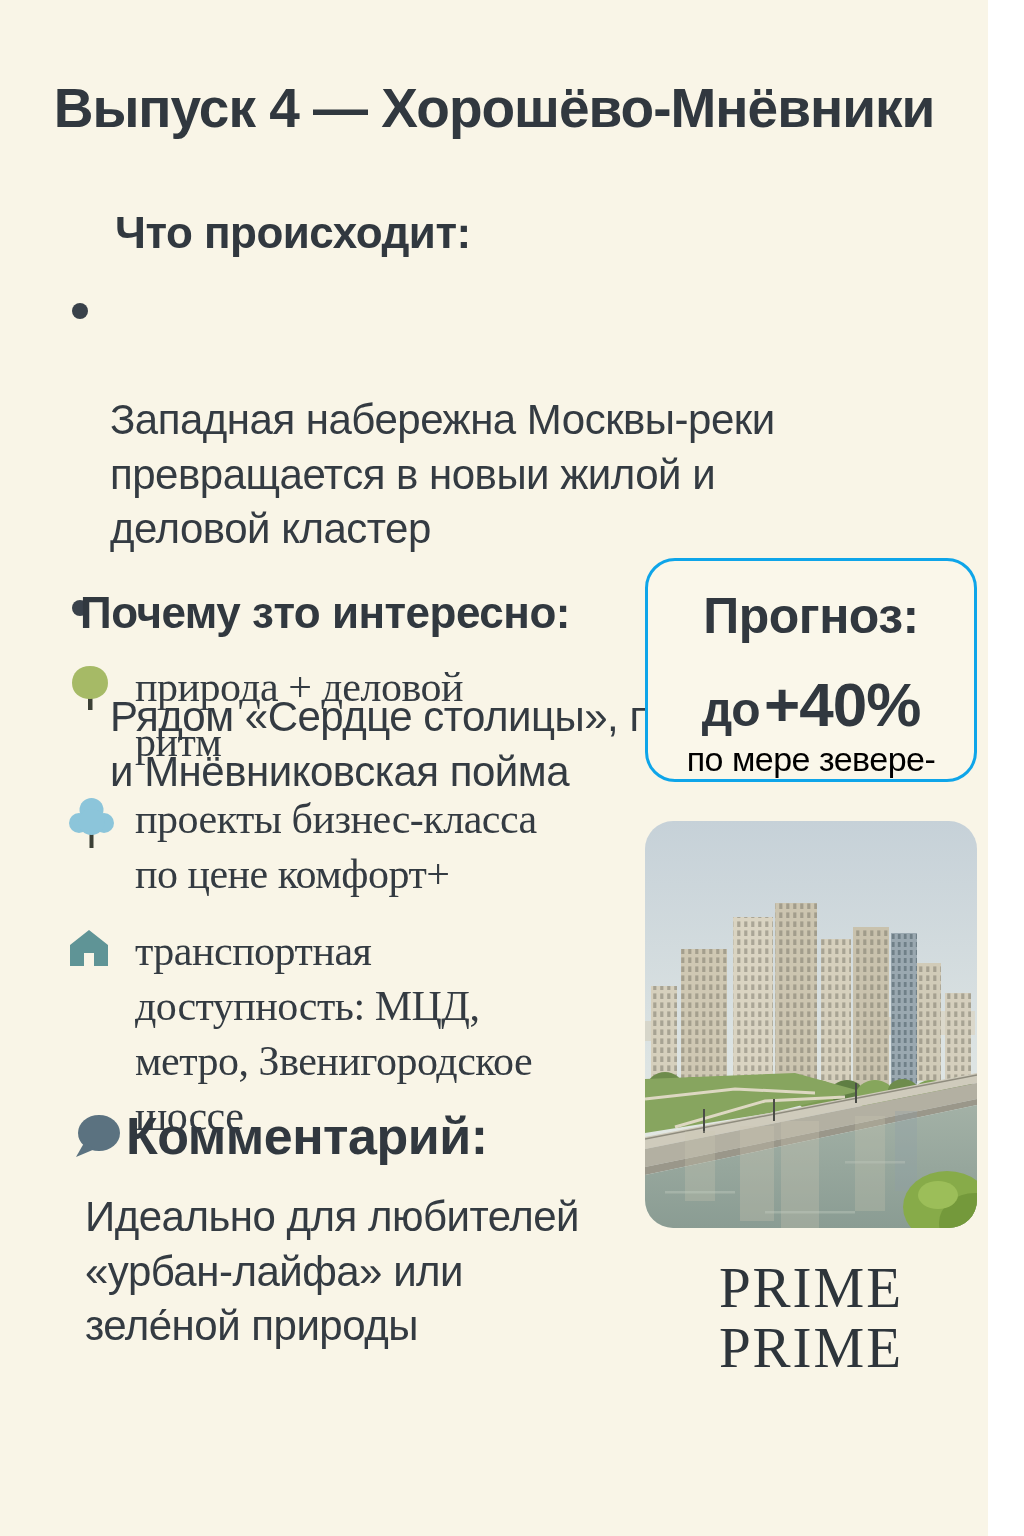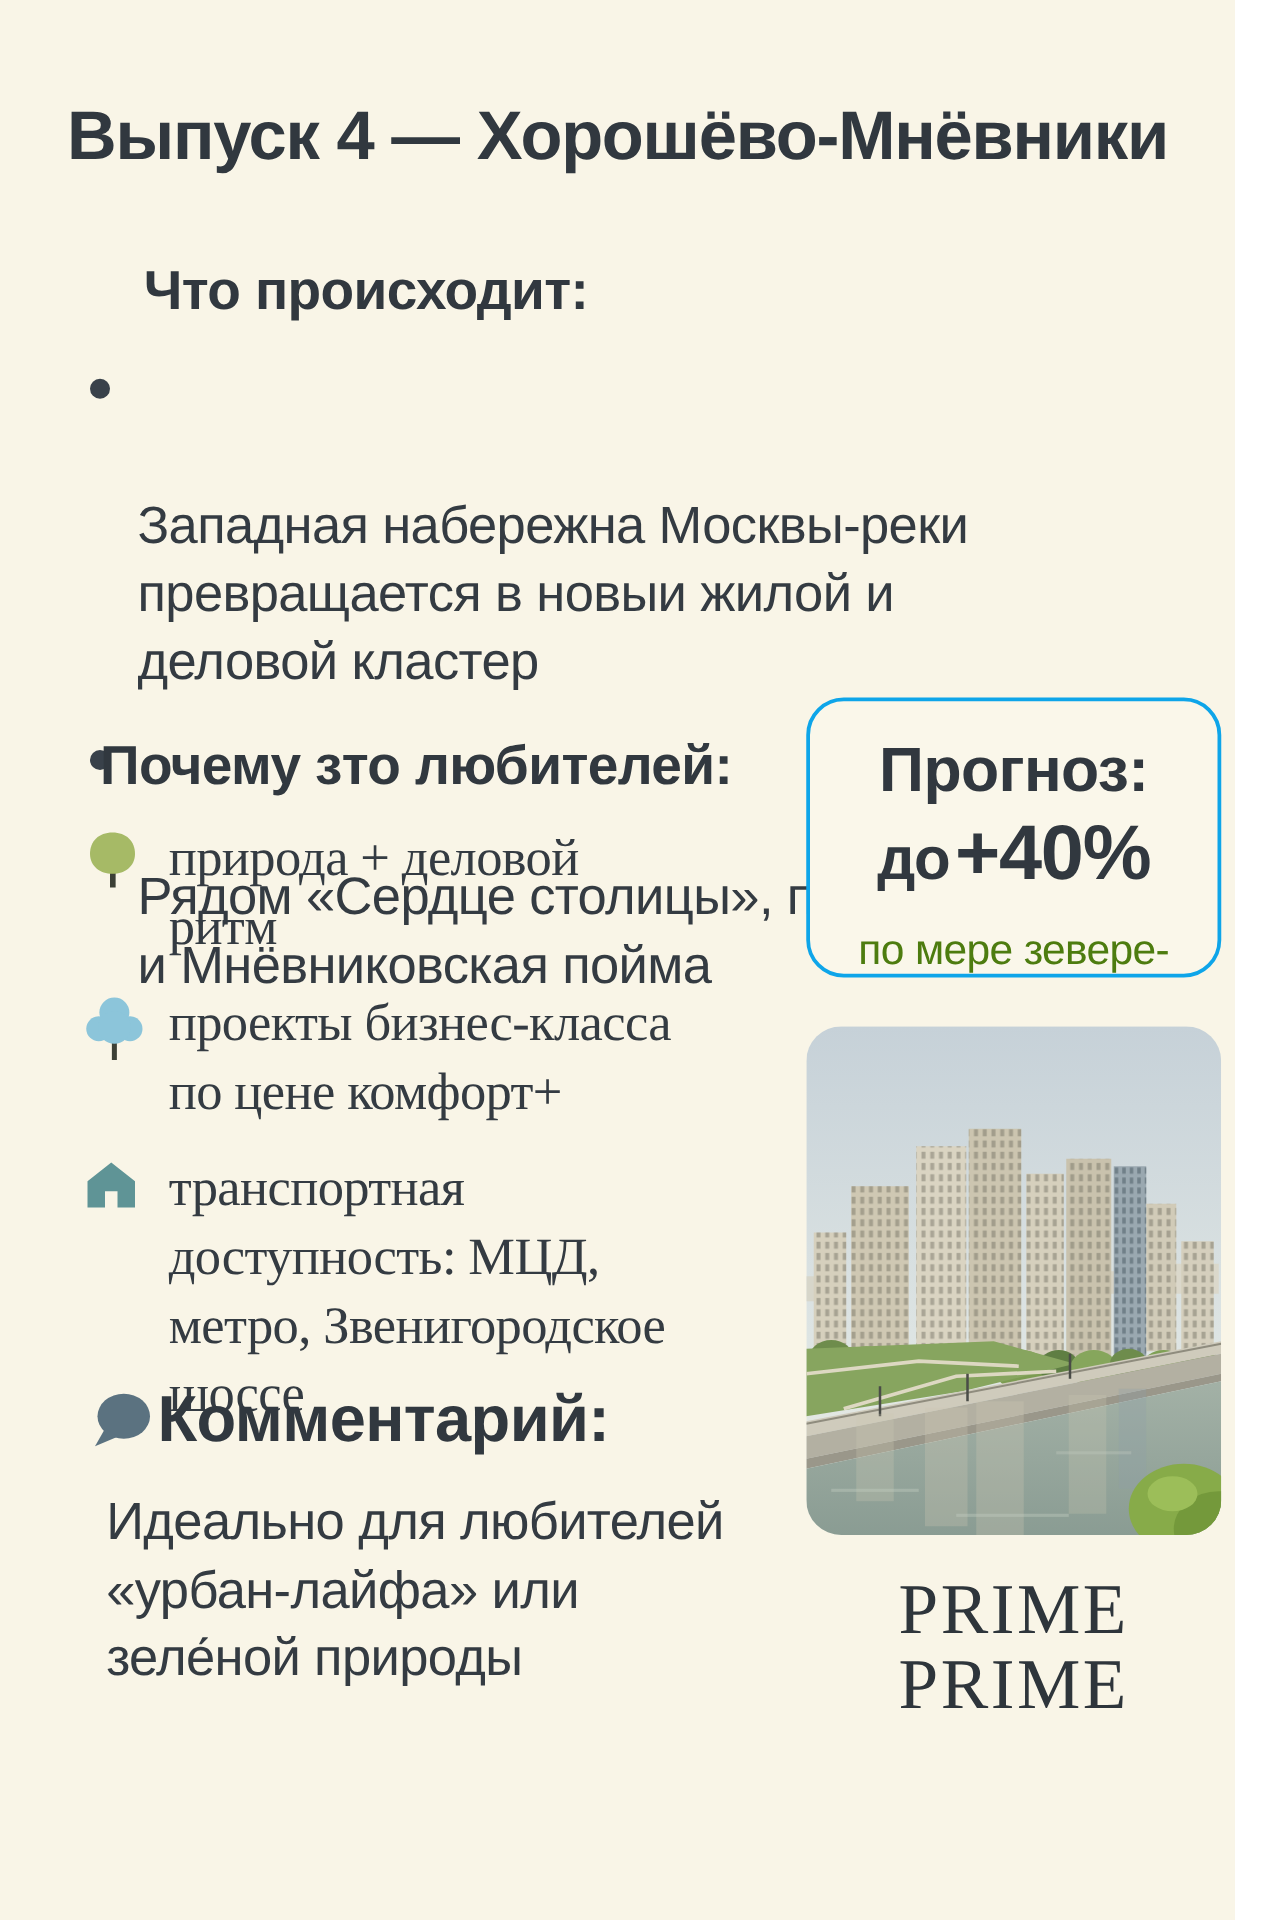--- a/index.html
+++ b/index.html
@@ -42,24 +42,24 @@
   .comment-text{
     margin:24px 0 0 25px;font-size:42px;line-height:1.3;letter-spacing:-0.5px;white-space:pre-line;
   }
   
   .forecast-box{
     position:absolute;top:558px;left:645px;width:332px;height:224px;
     box-sizing:border-box;border:3px solid #0ea5e9;border-radius:30px;
     background:#faf7ea;text-align:center;padding-top:26px;
   }
   .forecast-title{font-size:50px;font-weight:bold;color:#31383f;letter-spacing:-0.5px;}
-  .forecast-value-line{margin-top:2px;font-weight:bold;color:#31383f;}
+  .forecast-value-line{margin-top:24px;font-weight:bold;color:#31383f;}
   .forecast-value-prefix{font-size:48px;letter-spacing:-1px;}
   .forecast-value{font-size:62px;letter-spacing:-1px;}
-  .forecast-note{margin-top:23px;font-size:34px;letter-spacing:-0.5px;color:#4d7c0f;}
+  .forecast-note{margin-top:0;font-size:34px;letter-spacing:-0.5px;color:#000000;}
   .photo-card{
     position:absolute;top:821px;left:645px;width:332px;height:407px;
     border-radius:28px;overflow:hidden;
   }
   .photo-card svg{display:block;}
   .brand-block{
     position:absolute;top:1258px;left:645px;width:332px;
     text-align:center;color:#2e353b;
     font-family:"Liberation Serif", serif;
   }
@@ -84,21 +84,21 @@
       </li>
       <li>
         <span class="bullet-dot"></span>
         <span>Рядом «Сердце столицы», парк «Фили»
 и Мнёвниковская пойма</span>
       </li>
     </ul>
   </section>
 
   <section class="why-section">
-    <h2 class="section-heading">Почему зто любителей:</h2>
+    <h2 class="section-heading">Почему зто интересно:</h2>
 
     <div class="icon-item">
       <span class="icon-cell">
         <svg width="44" height="52" viewBox="0 0 44 52">
           <rect x="20" y="28" width="4.5" height="18" fill="#3c4036"></rect>
           <path d="M22 2 C11 2 4 9 4 19 C4 29 12 35 22 35 C32 35 40 29 40 19 C40 9 33 2 22 2 Z" fill="#a6ba66"></path>
         </svg>
       </span>
       <span class="icon-item-text">природа + деловой
 ритм</span>

